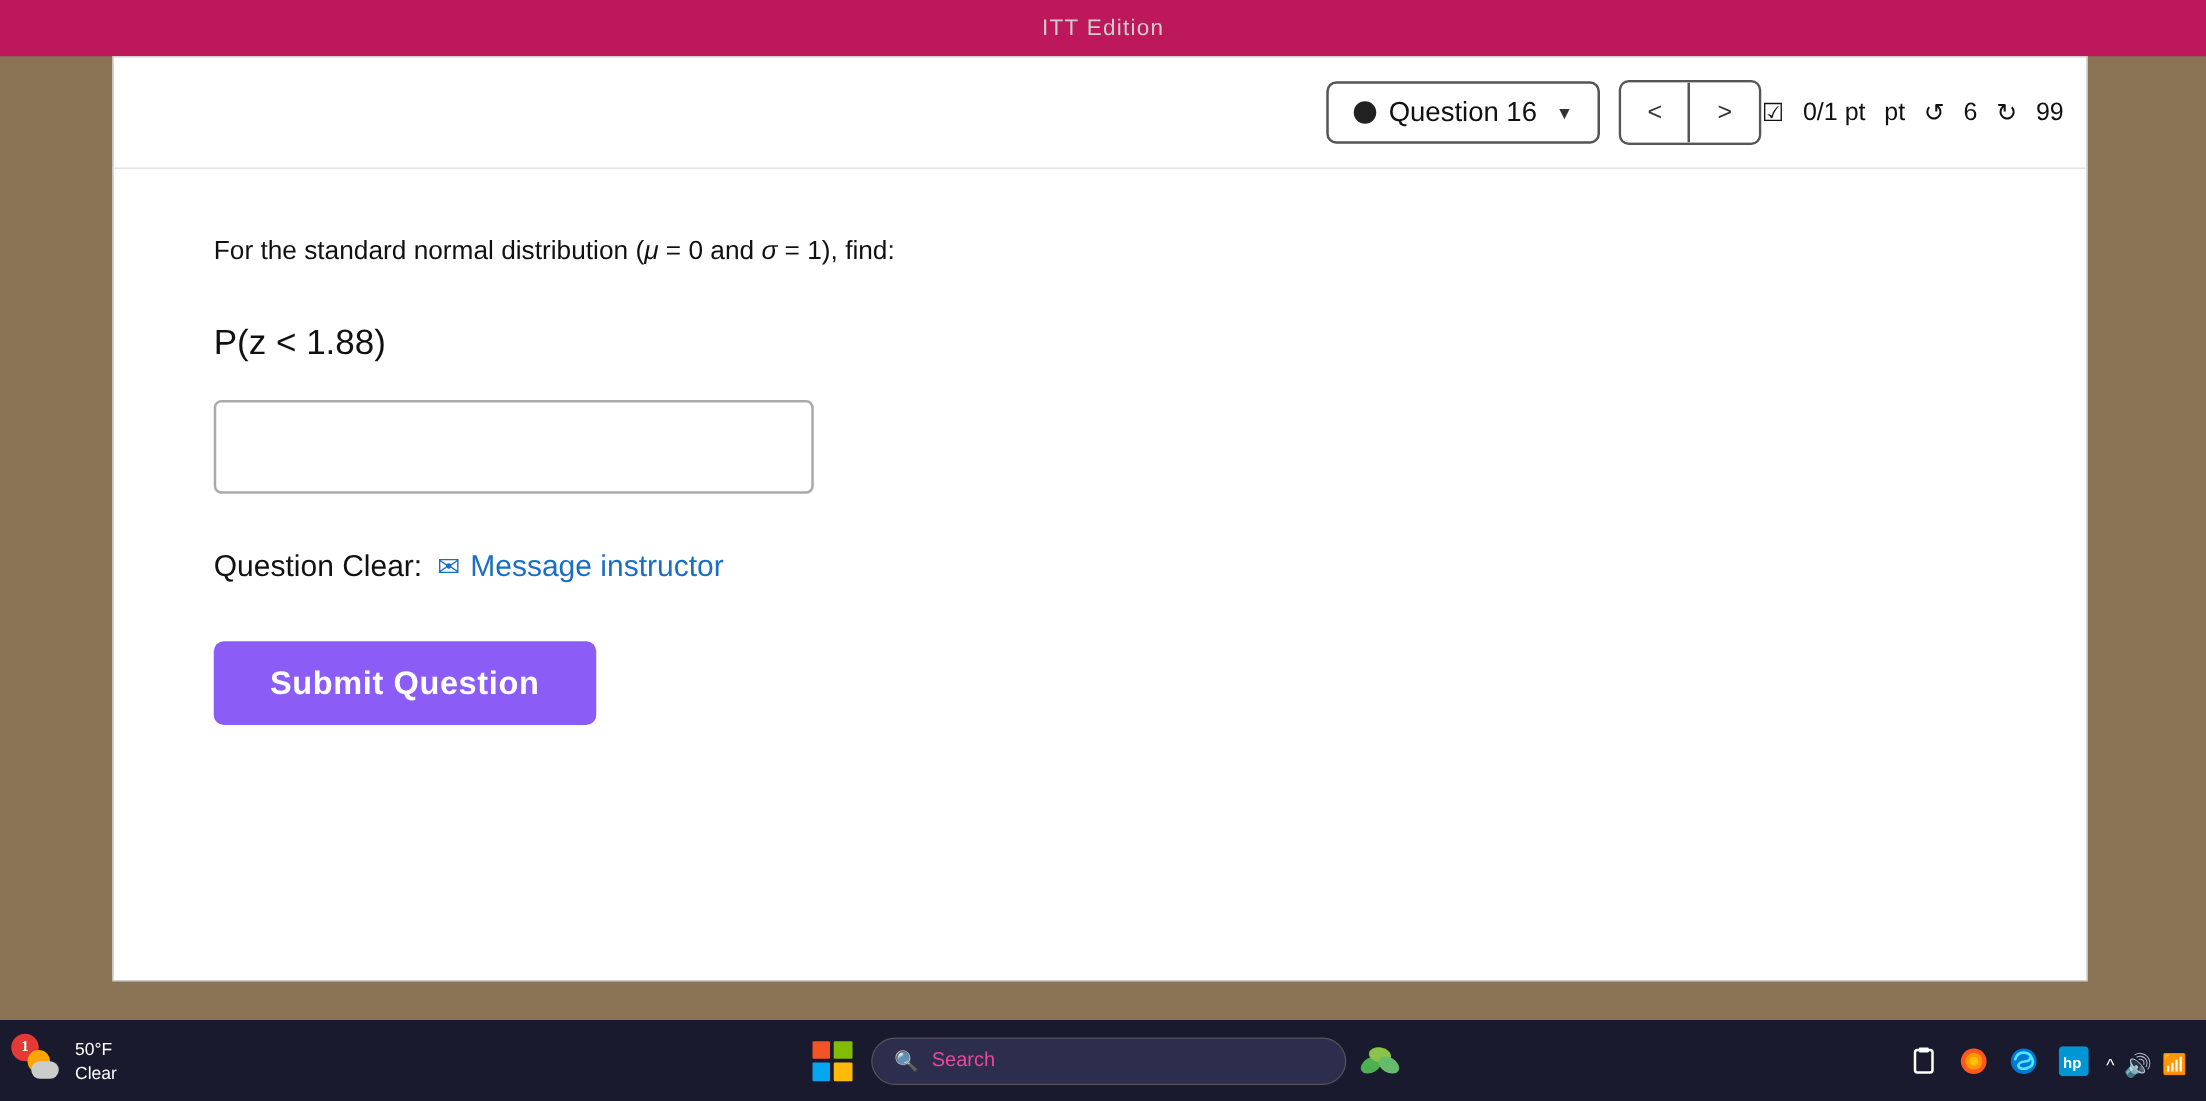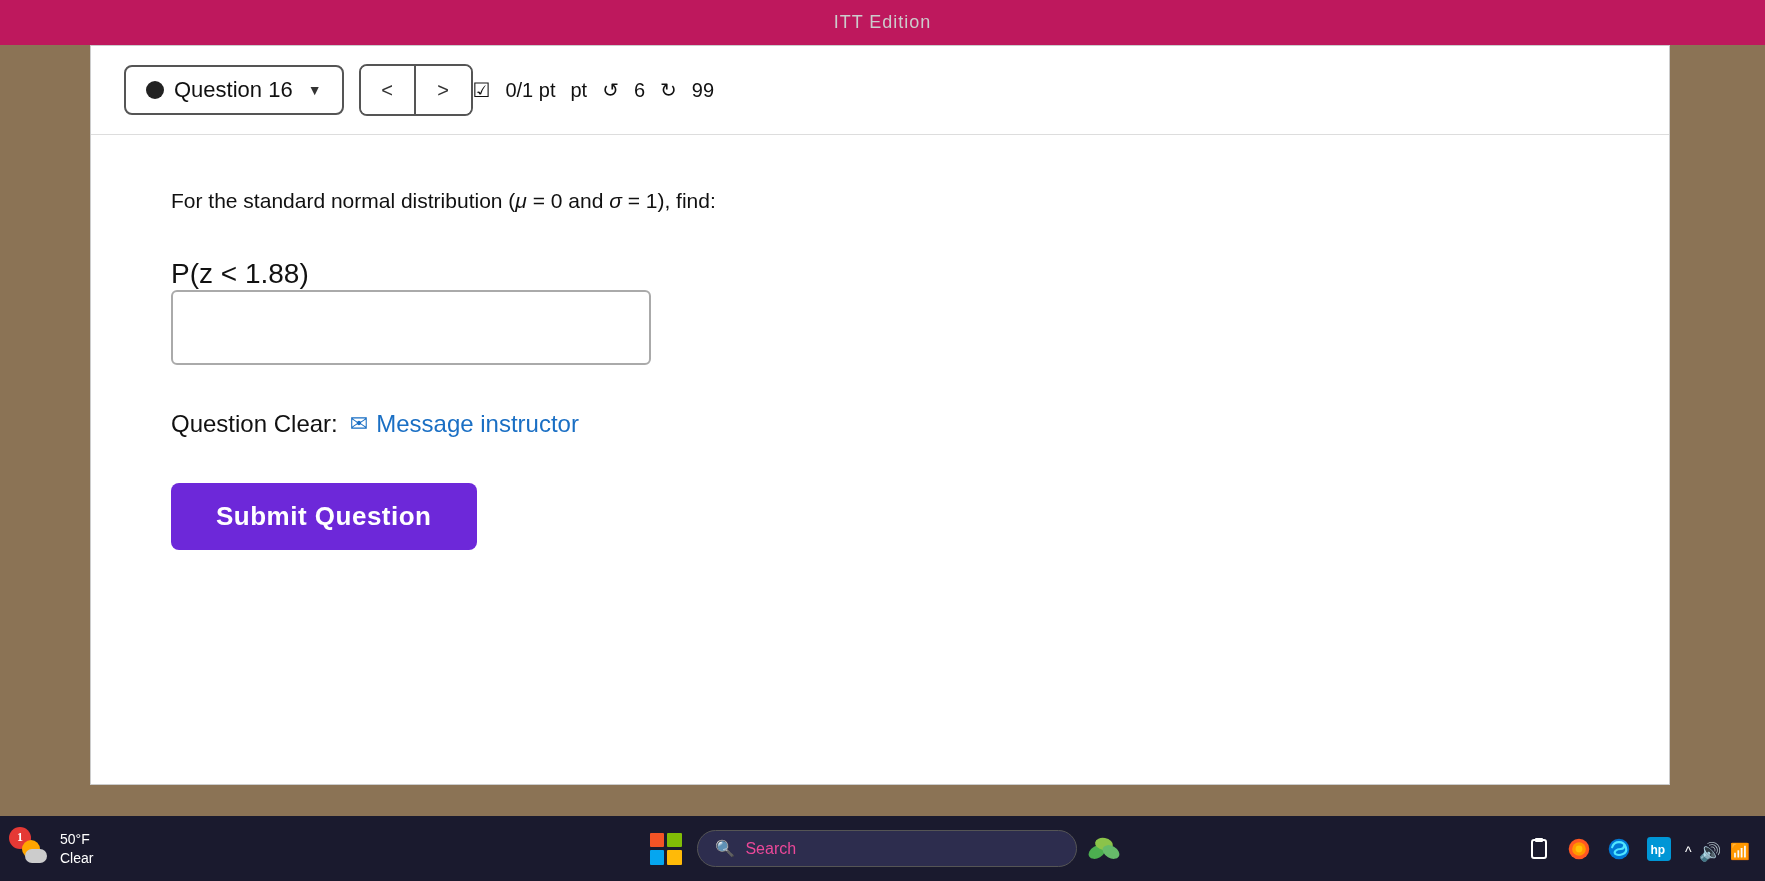--- a/index.html
+++ b/index.html
@@ -41,22 +41,22 @@
       width: 1580px;
       height: 740px;
       background: #ffffff;
       border: 1px solid #ccc;
     }
 
     
     .question-header {
       display: flex;
       align-items: center;
-      justify-content: flex-start;
-      padding: 18px 33px;
+      justify-content: flex-end;
+      padding: 18px 18px;
       border-bottom: 1px solid #ddd;
     }
 
     .question-left {
       display: flex;
       align-items: center;
       gap: 15px;
     }
 
     .question-selector {
@@ -135,20 +135,21 @@
       font-size: 21px;
       color: #111;
       margin-bottom: 41px;
       line-height: 1.5;
       font-family: Arial, sans-serif;
     }
 
     .sub-question {
       font-size: 28px;
       color: #111;
+      margin-bottom: 30px;
       font-family: Arial, sans-serif;
     }
 
     .answer-input {
       width: 480px;
       height: 75px;
       border: 2px solid #aaa;
       border-radius: 6px;
       font-size: 20px;
       padding: 10px 15px;
@@ -175,21 +176,21 @@
       text-decoration: none;
       font-size: 24px;
       cursor: pointer;
     }
 
     .mail-icon {
       font-size: 22px;
     }
 
     .submit-btn {
-      background: #6d28d9;
+      background: #8b5cf6;
       color: white;
       border: none;
       border-radius: 8px;
       padding: 18px 45px;
       font-size: 26px;
       font-family: Arial, sans-serif;
       font-weight: 600;
       cursor: pointer;
       letter-spacing: 0.5px;
     }

